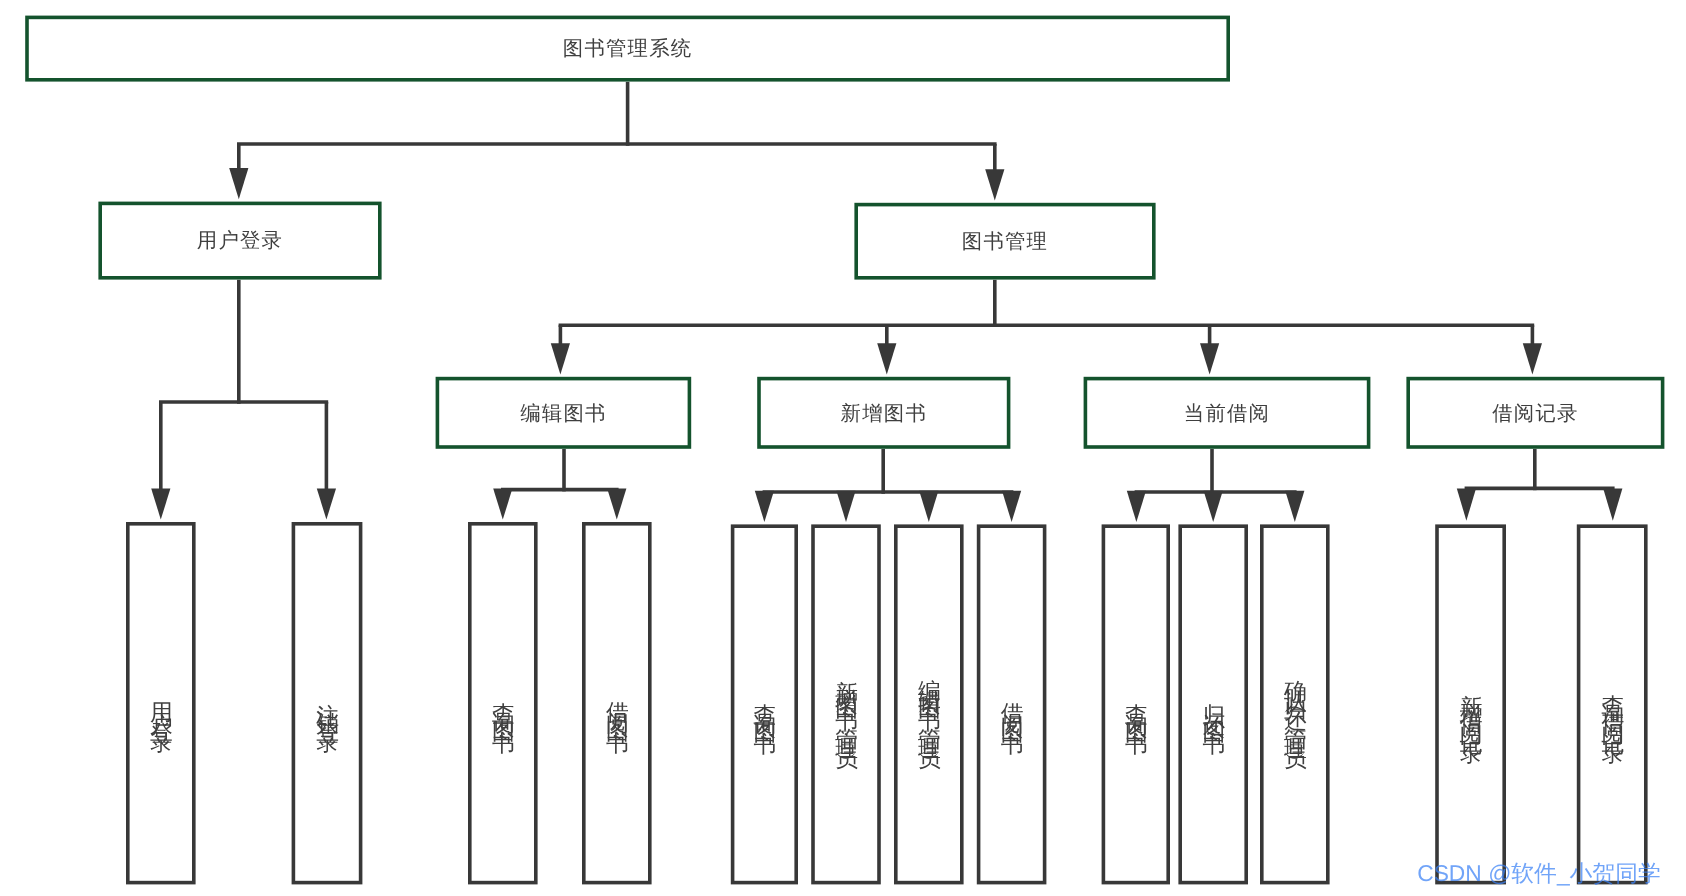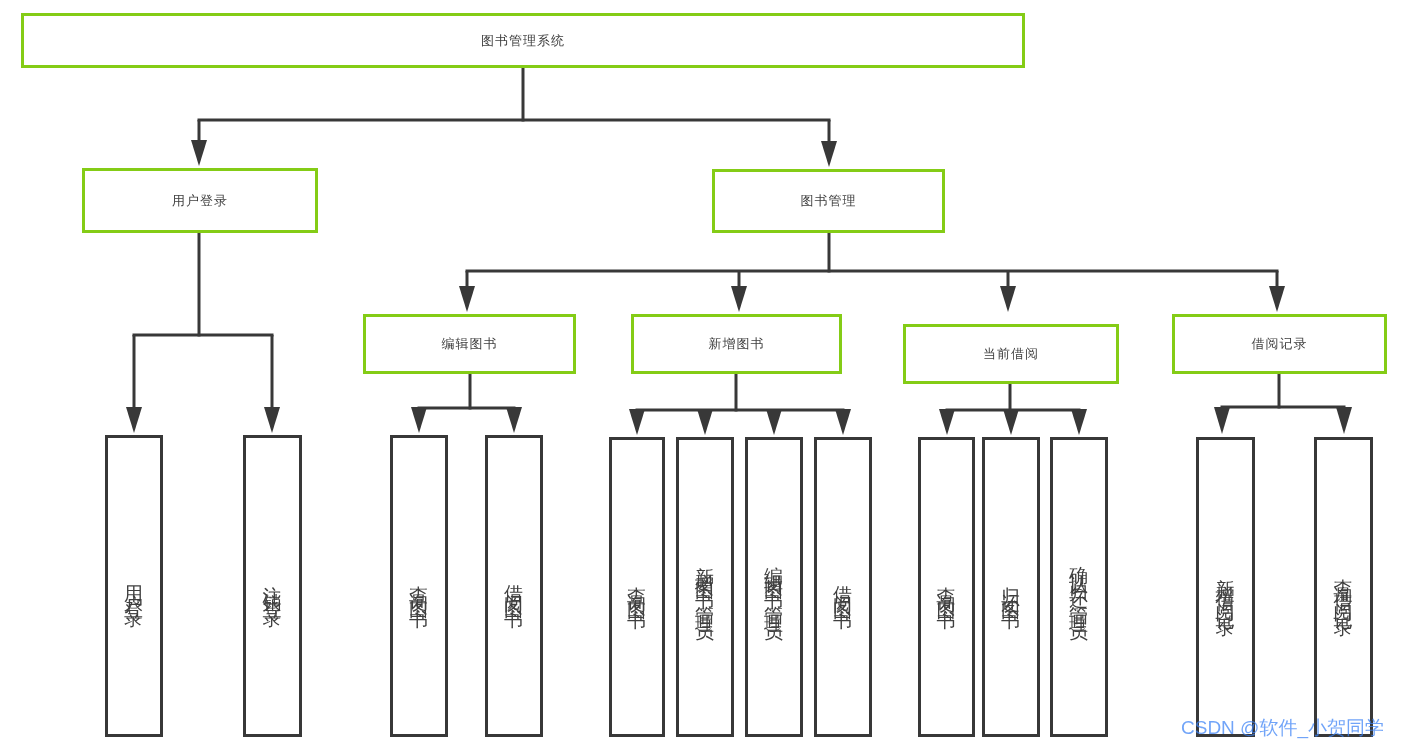--- a/index.html
+++ b/index.html
@@ -9,23 +9,23 @@
     background:#ffffff;
     font-family:"Liberation Sans","DejaVu Sans",sans-serif;
     color:#3f3f3f;
     overflow:hidden;
   }
   #wires{position:absolute;left:0;top:0;width:1405px;height:747px;}
   .box{
     position:absolute;
     box-sizing:border-box;
     background:#ffffff;
-    border:3px solid #84cc16;
+    border:3px solid #14532d;
     display:flex;align-items:center;justify-content:center;
-    font-size:13px;
+    font-size:17px;
     letter-spacing:1px;
     color:#3f3f3f;
   }
   .leaf{
     position:absolute;
     box-sizing:border-box;
     background:#ffffff;
     border:3px solid #383838;
     display:flex;align-items:center;justify-content:center;
   }
@@ -120,31 +120,31 @@
     </g>
   </svg>
 
   <div class="box" style="left:21px;top:13px;width:1004px;height:55px;">
     <span>图书管理系统</span>
   </div>
 
   <div class="box" style="left:82px;top:168px;width:236px;height:65px;">
     <span>用户登录</span>
   </div>
-  <div class="box" style="left:712px;top:169px;width:233px;height:64px;font-family:Liberation Mono, monospace;">
+  <div class="box" style="left:712px;top:169px;width:251px;height:64px;font-family:Liberation Mono, monospace;">
     <span>图书管理</span>
   </div>
 
   <div class="box" style="left:363px;top:314px;width:213px;height:60px;">
     <span>编辑图书</span>
   </div>
   <div class="box" style="left:631px;top:314px;width:211px;height:60px;">
     <span>新增图书</span>
   </div>
-  <div class="box" style="left:903px;top:324px;width:216px;height:60px;">
+  <div class="box" style="left:903px;top:314px;width:239px;height:60px;">
     <span>当前借阅</span>
   </div>
   <div class="box" style="left:1172px;top:314px;width:215px;height:60px;">
     <span>借阅记录</span>
   </div>
 
   <div class="leaf" style="left:105px;top:435px;width:58px;height:302px;">
     <span class="vtext">用户登录</span>
   </div>
   <div class="leaf" style="left:243px;top:435px;width:59px;height:302px;">

